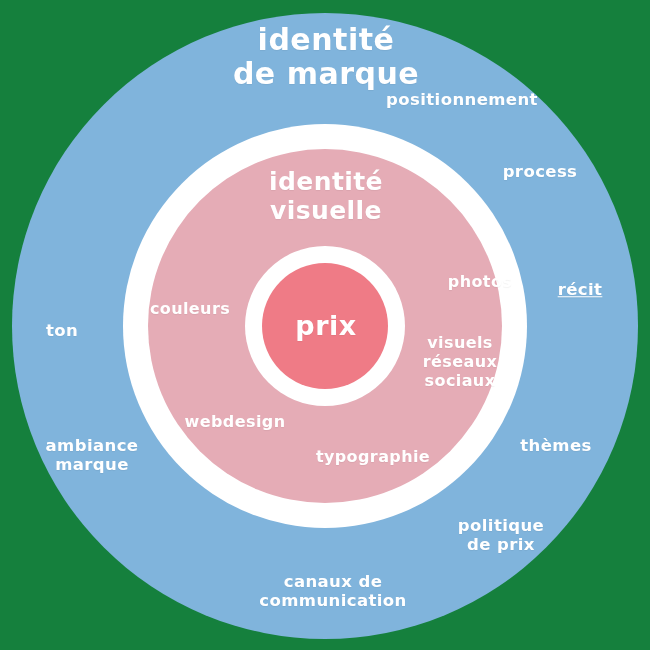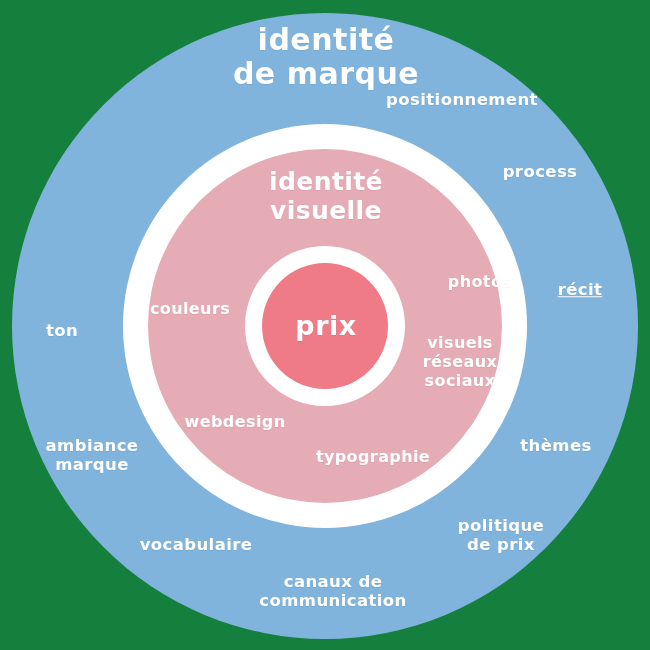--- a/index.html
+++ b/index.html
@@ -127,21 +127,20 @@
   <div class="lbl lbl-outer" style="left:580px; top:290px;text-decoration:underline;">récit</div>
 
   <div class="lbl lbl-outer" style="left:556px; top:446px;text-align:center;">thèmes</div>
 
   <div class="lbl lbl-outer" style="left:453px; top:535px;margin-left:48px;">politique
 de prix</div>
 
   <div class="lbl lbl-outer" style="left:333px; top:591px;">canaux de
 communication</div>
 
-  <div class="lbl lbl-outer" style="left:196px; top:545px;">vocabulaire</div>
 
   <div class="lbl lbl-outer" style="left:92px; top:455px;">ambiance
 marque</div>
 
   <div class="lbl lbl-outer" style="left:62px; top:331px;">ton</div>
 
 
 
   <div class="lbl title-middle" style="left:326px; top:196px;">identité
 visuelle</div>

